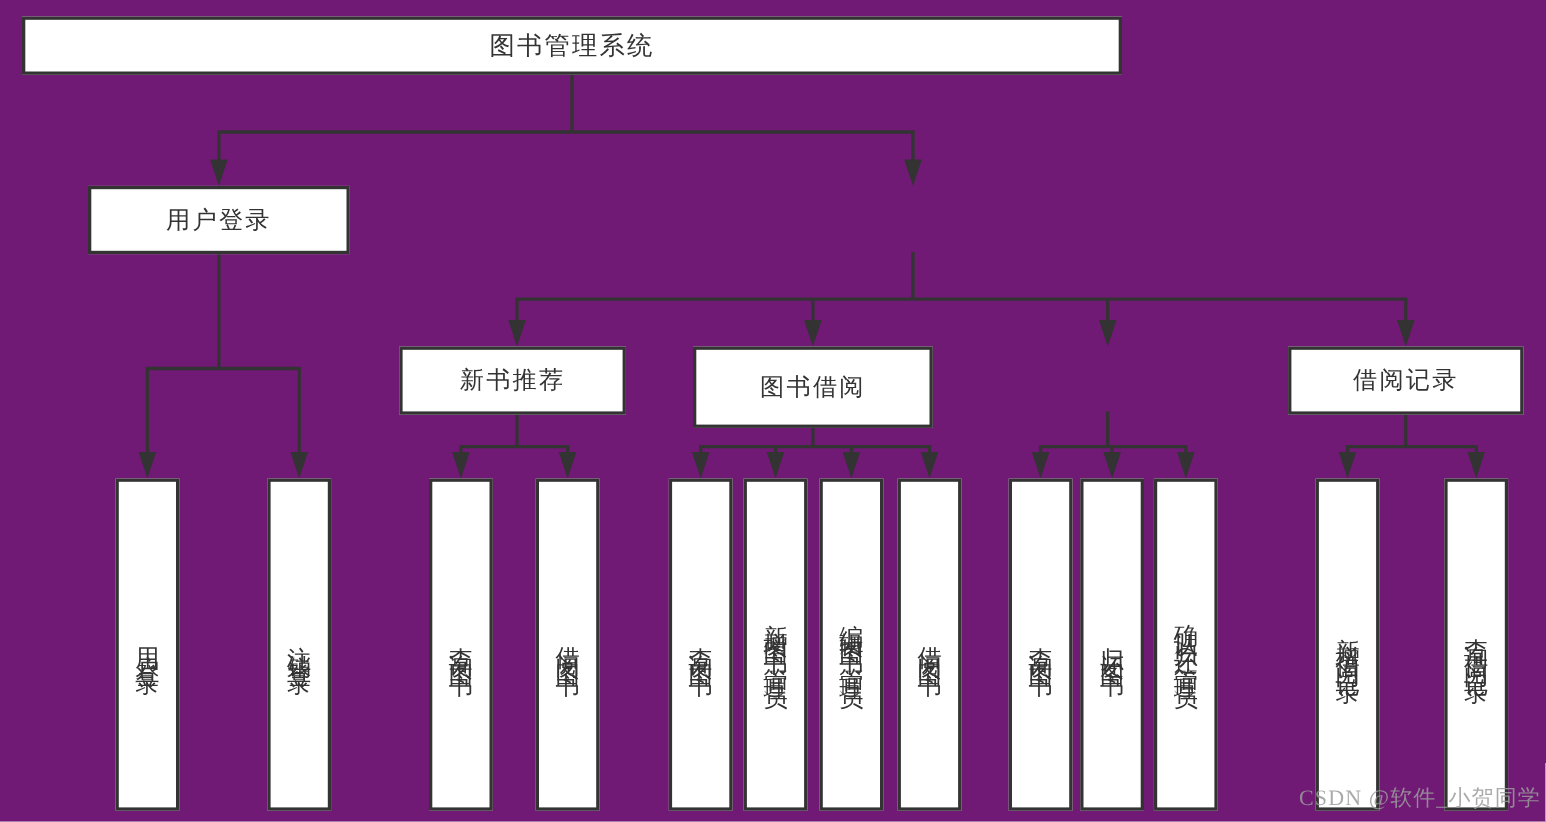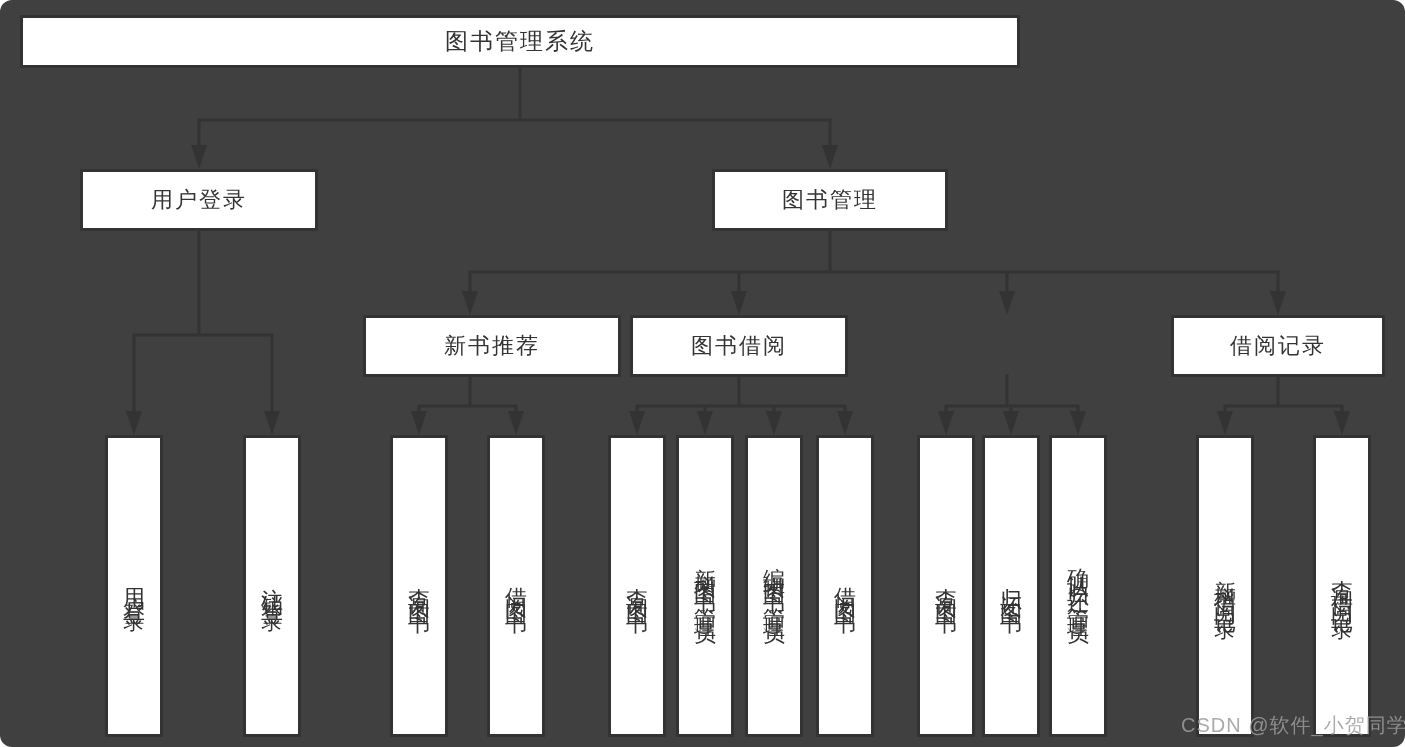--- a/index.html
+++ b/index.html
@@ -1,21 +1,20 @@
 <!DOCTYPE html>
 <html style="--line: #333333; --border: #333333; --fill: #ffffff; --text: #333333; --watermark: #9c9c9c;"><head>
 <meta charset="utf-8">
 <style>
   * { margin:0; padding:0; box-sizing:border-box; }
   html,body { background:#ffffff; }
   .stage {
-    position:relative; width:1405px; height:747px; background:#404040;
-    font-family:Liberation Sans, sans-serif; overflow:hidden;
+    position:relative; width:1405px; height:747px; background:#701a75;
+    font-family:Liberation Serif, serif; overflow:hidden;
     color: var(--text, #333333);
-    border-radius: 12px;
   }
   .connectors { position:absolute; left:0; top:0; width:1405px; height:747px; }
   .connectors path { stroke: var(--line, #333333); stroke-width:3; fill:none; }
   .connectors polygon { fill: var(--line, #333333); stroke:none; }
   .box {
     position:absolute; background: var(--fill, #ffffff);
     border:3px solid var(--border, #333333);
     display:flex; align-items:center; justify-content:center;
   }
   .hlabel { font-size:22px; letter-spacing:2px; color:var(--text,#333333); white-space:nowrap; }
@@ -93,28 +92,25 @@
     <polygon points="1334,411 1350,411 1342,435"></polygon>
   </svg>
 
   <div class="box root-box" style="left:20px; top:15px; width:1000px; height:53px">
     <span class="hlabel">图书管理系统</span>
   </div>
 
   <div class="box" style="left:80px; top:169px; width:238px; height:62px">
     <span class="hlabel">用户登录</span>
   </div>
-  <div class="box" style="left:712px; top:169px; width:236px; height:62px">
-    <span class="hlabel">图书管理</span>
-  </div>
 
-  <div class="box" style="left:363px; top:315px; width:258px; height:62px">
+  <div class="box" style="left:363px; top:315px; width:206px; height:62px">
     <span class="hlabel">新书推荐</span>
   </div>
-  <div class="box" style="left:630px; top:315px; width:218px; height:62px">
+  <div class="box" style="left:630px; top:315px; width:218px; height:74px">
     <span class="hlabel">图书借阅</span>
   </div>
   <div class="box" style="left:1171px; top:315px; width:214px; height:62px">
     <span class="hlabel">借阅记录</span>
   </div>
 
   <div class="box leaf" style="left:105px; top:435px">
     <span class="vtext">用户登录</span>
   </div>
   <div class="box leaf" style="left:243px; top:435px">

